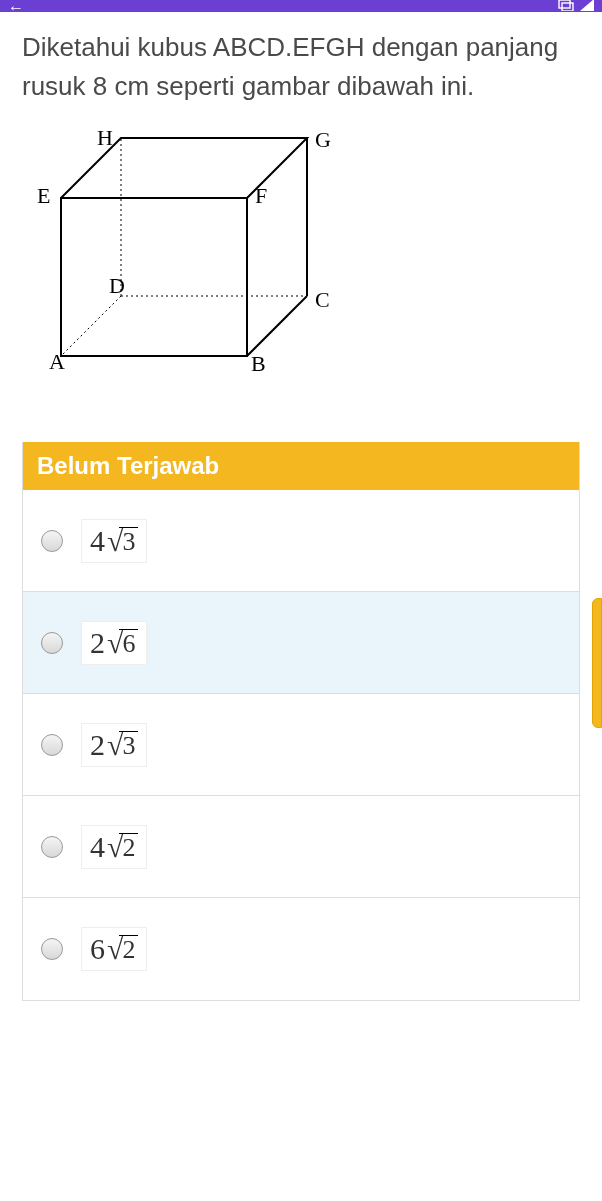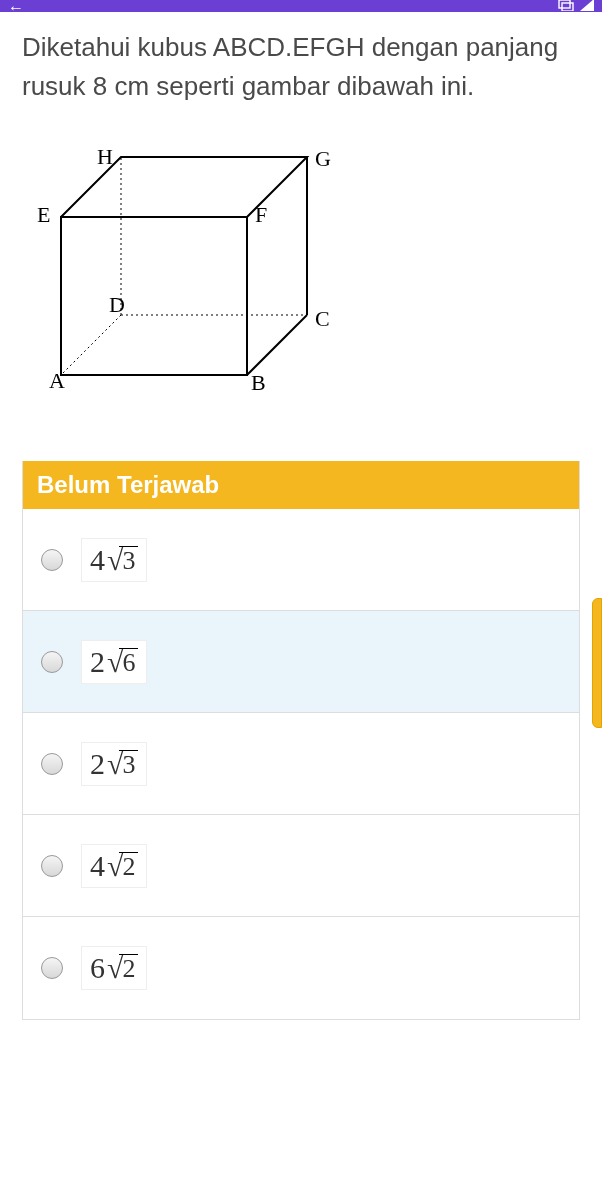--- a/index.html
+++ b/index.html
@@ -39,21 +39,21 @@
       text-decoration: underline;
       text-underline-offset: 2px;
     }
     .content {
       padding: 16px 22px 0 22px;
     }
     .question-text {
       font-size: 26px;
       color: #4a4a4a;
       line-height: 1.5;
-      margin-bottom: 35px;
+      margin-bottom: 16px;
     }
     .cube-image {
       background: #fff;
       width: 344px;
       height: 292px;
       border: 1px solid #fff;
       margin-bottom: 28px;
       position: relative;
     }
     .question-after {

